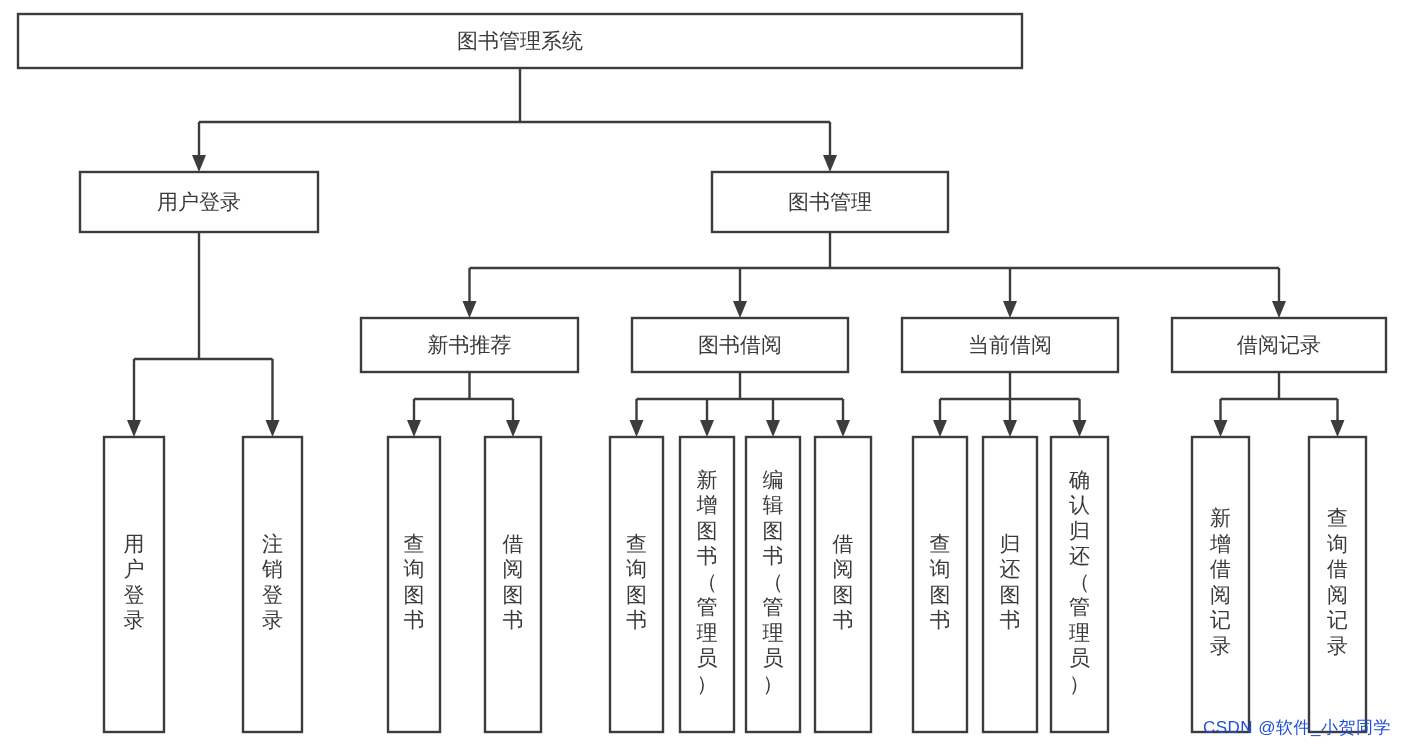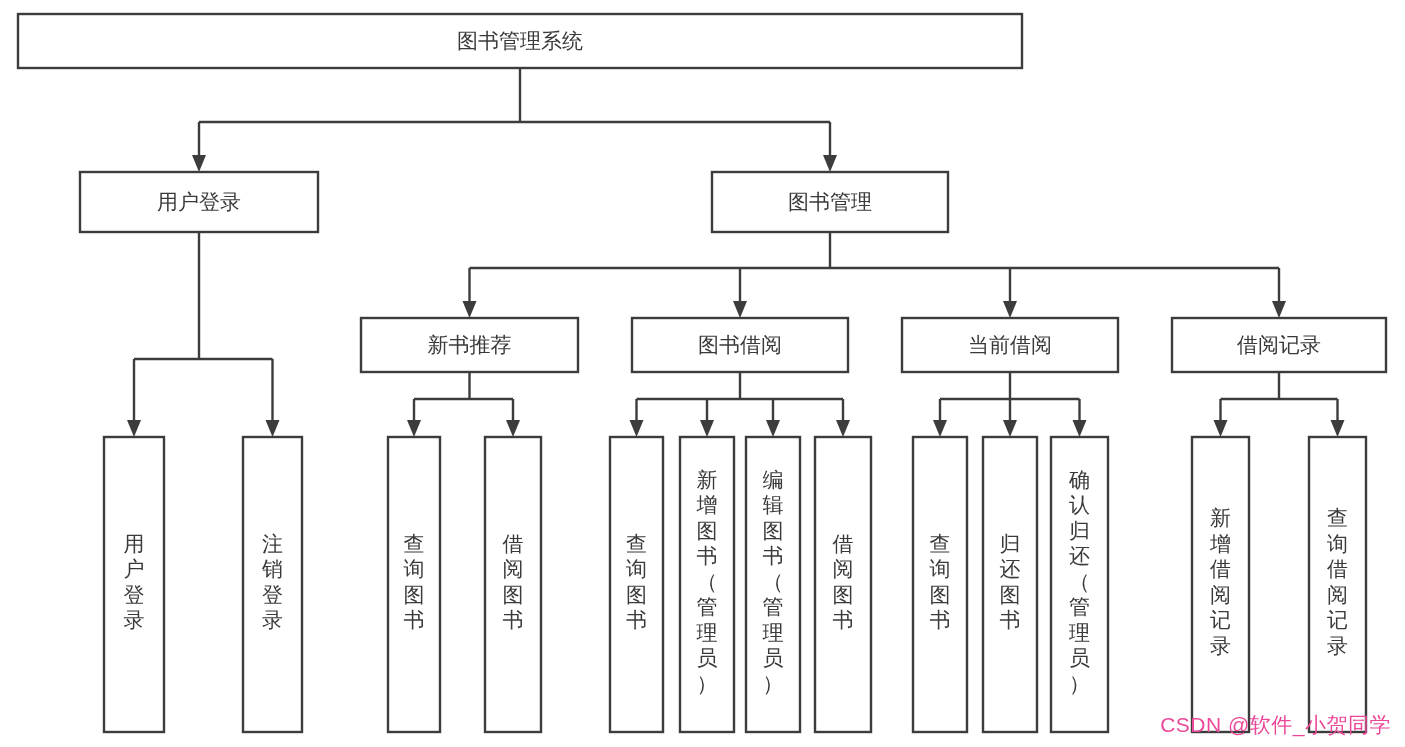--- a/index.html
+++ b/index.html
@@ -52,22 +52,22 @@
     font-family: "Liberation Sans", "DejaVu Sans", sans-serif;
     font-size: 21px;
     fill: #3a3a3a;
     text-anchor: middle;
   }
   .watermark {
     position: absolute;
     right: 14px;
     bottom: 8px;
     font-family: "Liberation Sans", "DejaVu Sans", sans-serif;
-    font-size: 21px;
-    color: #ec4899;
+    font-size: 17px;
+    color: #1d4ed8;
     white-space: nowrap;
     pointer-events: none;
     letter-spacing: 0.5px;
   }
 </style>
 </head>
 <body>
 
 <div id="diagram-root">
   <svg class="diagram-canvas" viewBox="0 0 1405 747">

